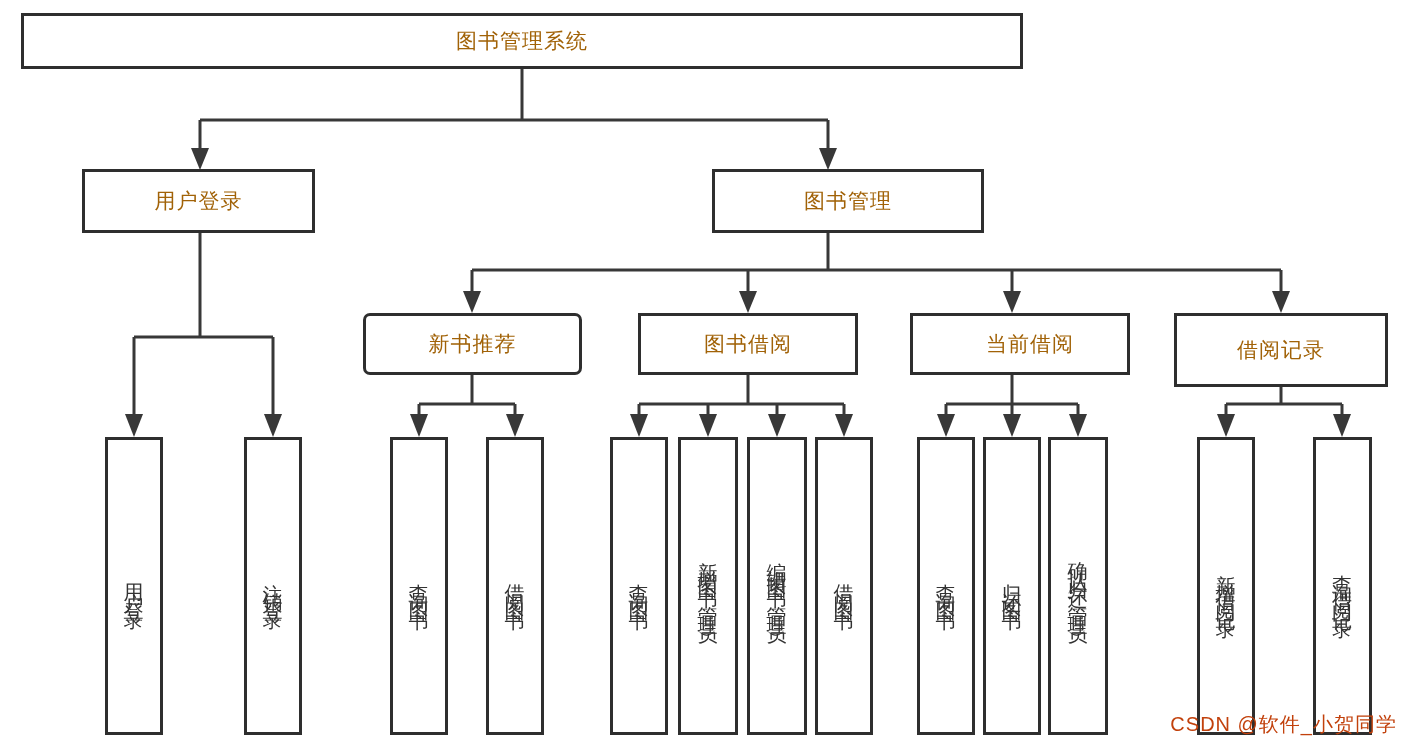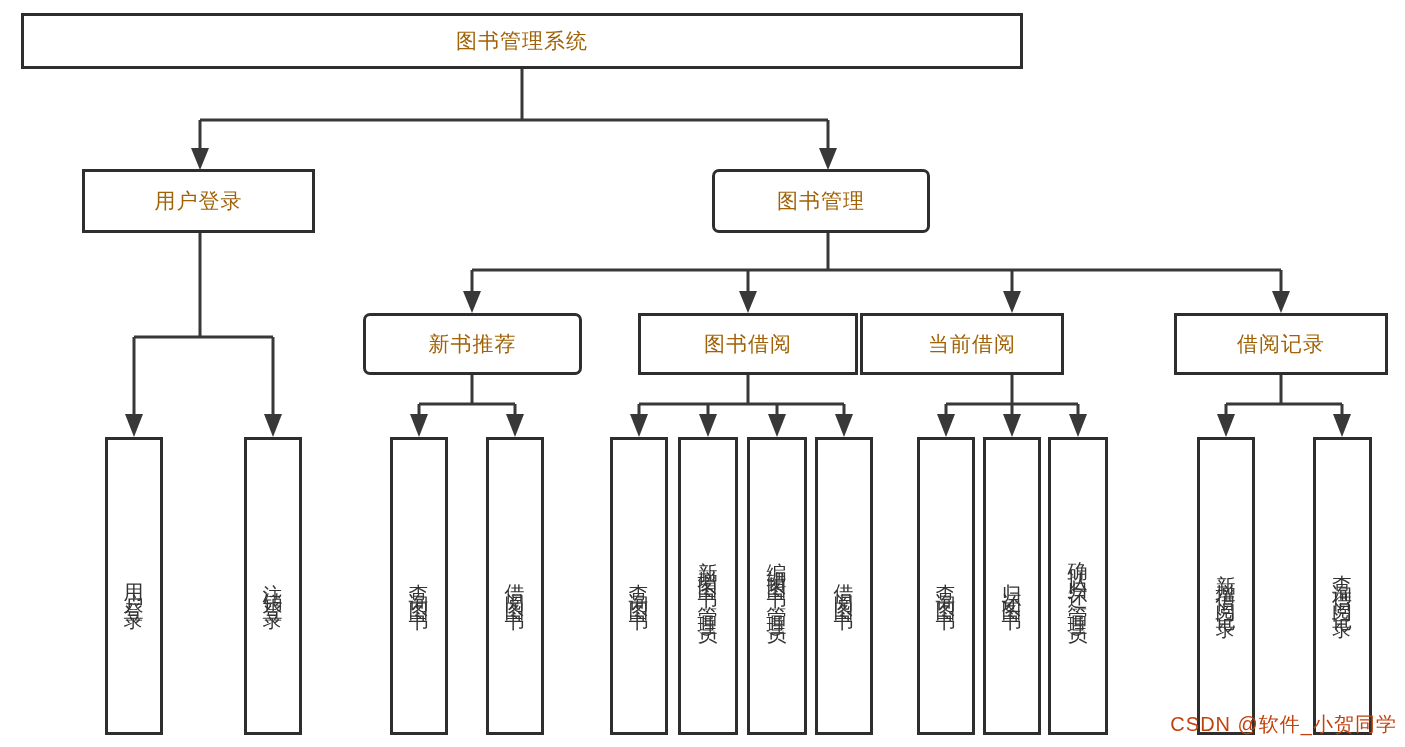--- a/index.html
+++ b/index.html
@@ -96,26 +96,26 @@
       <polygon points="1003,414 1021,414 1012,437"></polygon>
       <polygon points="1069,414 1087,414 1078,437"></polygon>
       <polygon points="1217,414 1235,414 1226,437"></polygon>
       <polygon points="1333,414 1351,414 1342,437"></polygon>
     </g>
   </svg>
 
   <div class="hbox" style="left:21px; top:13px; width:1002px; height:56px;">图书管理系统</div>
 
   <div class="hbox" style="left:82px; top:169px; width:233px; height:64px;">用户登录</div>
-  <div class="hbox" style="left:712px; top:169px; width:218px; height:64px;border-radius:7px;">图书管理</div>
+  <div class="hbox" style="left:712px; top:169px; width:272px; height:64px;">图书管理</div>
 
   <div class="hbox" style="left:363px; top:313px; width:219px; height:62px;border-radius:7px;">新书推荐</div>
   <div class="hbox" style="left:638px; top:313px; width:220px; height:62px;">图书借阅</div>
-  <div class="hbox" style="left:860px; top:313px; width:204px; height:62px;padding-left:20px;">当前借阅</div>
-  <div class="hbox" style="left:1174px; top:313px; width:214px; height:62px;">借阅记录</div>
+  <div class="hbox" style="left:910px; top:313px; width:220px; height:62px;padding-left:20px;">当前借阅</div>
+  <div class="hbox" style="left:1174px; top:313px; width:214px; height:74px;">借阅记录</div>
 
   <div class="vbox" style="left:105px; top:437px; width:58px; height:298px;">
     <span>用户登录</span>
   </div>
   <div class="vbox" style="left:244px; top:437px; width:58px; height:298px;">
     <span>注销登录</span>
   </div>
 
   <div class="vbox" style="left:390px; top:437px; width:58px; height:298px;">
     <span>查询图书</span>

